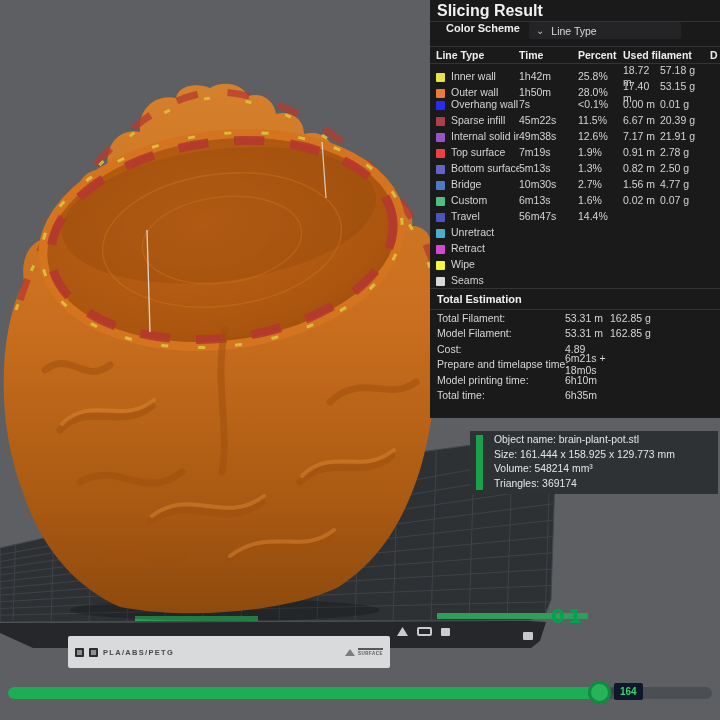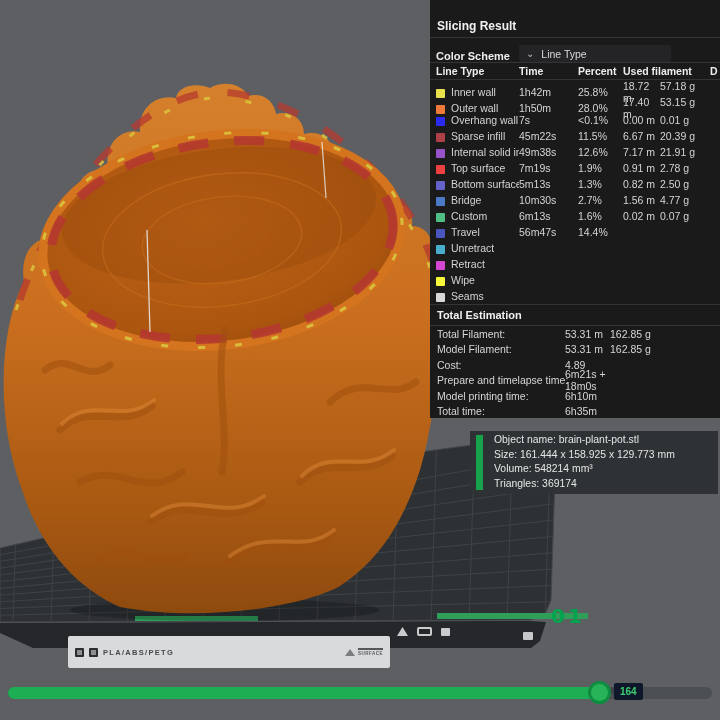--- a/index.html
+++ b/index.html
@@ -5,23 +5,23 @@
   * { margin:0; padding:0; box-sizing:border-box; }
   html,body { width:720px; height:720px; overflow:hidden; background:#5D5F63;
               font-family:"Liberation Sans", sans-serif; }
   #app { position:relative; width:720px; height:720px; }
   #scene { position:absolute; left:0; top:0; }
 
   
   .panel { position:absolute; left:430px; top:0; width:290px; height:418px;
            background:#1A1A1B; color:#D8D8D8; font-size:10.5px; z-index:20; }
   .panel-title { height:21px; line-height:21px; padding-left:7px; font-weight:bold;
-                 font-size:12px; color:#F1F1F1;margin-top:16px; }
+                 font-size:16px; color:#F1F1F1; }
   .divider { border-top:1px solid #333436; }
-  .scheme-row { height:24px; display:flex; align-items:flex-end; padding-left:6px; }
+  .scheme-row { height:24px; display:flex; align-items:flex-start; padding-left:16px; }
   .scheme-label { font-weight:bold; color:#EDEDED; font-size:11px; }
   .dropdown { margin-left:9px; width:152px; height:17px; background:#242426;
               border-radius:2px; display:flex; align-items:center; padding-left:7px;
               color:#D9D9D9; }
   .chevron { font-size:10px; color:#BBBBBB; margin-right:7px; line-height:10px; }
   .thead, .trow { display:grid; grid-template-columns:83px 59px 45px 87px 1fr;
                   padding-left:6px; align-items:center; }
   .thead { height:16px; font-weight:bold; color:#EDEDED; }
   .trow { height:16px; color:#D4D4D4; }
   .cell-label { display:flex; align-items:flex-end; gap:6px; overflow:hidden; white-space:nowrap; }

